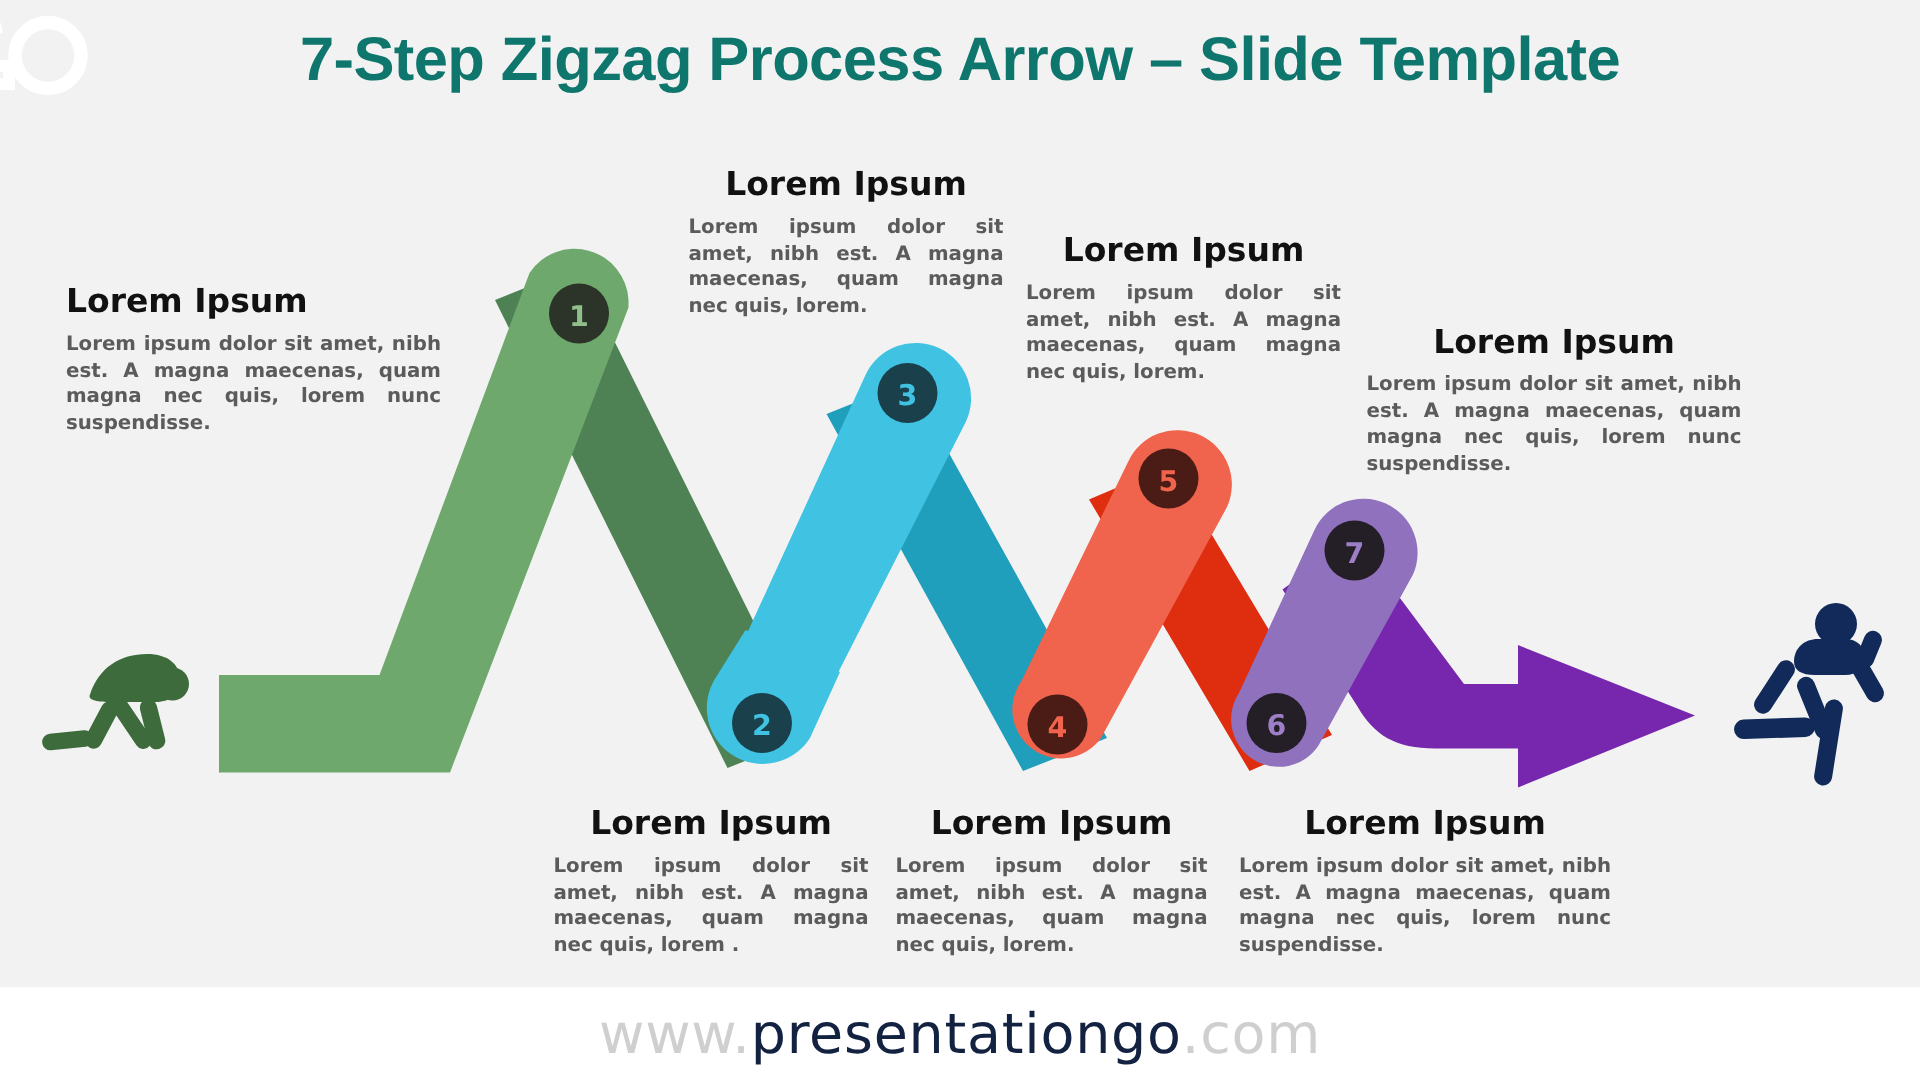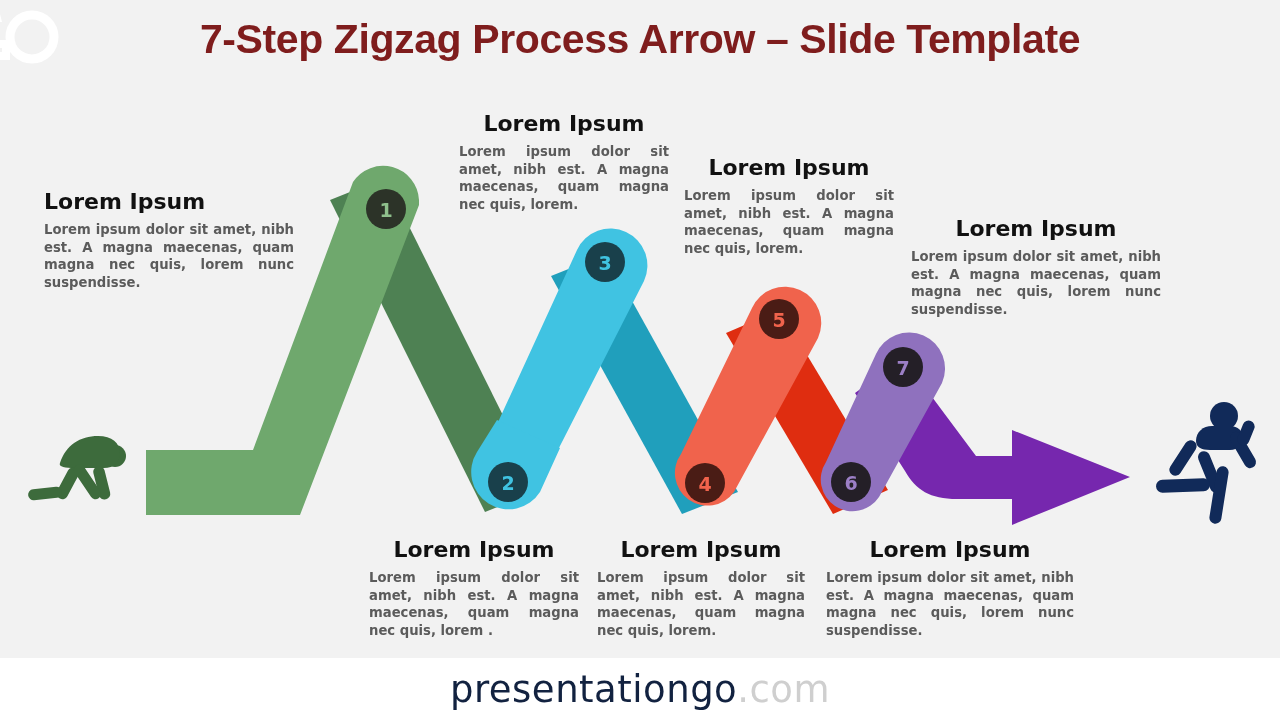--- a/index.html
+++ b/index.html
@@ -15,21 +15,21 @@
   
   #logo-mark{
     position:absolute;left:-22px;top:6px;width:92px;height:62px;
     pointer-events:none;
   }
 
   
   #slide-title{
     position:absolute;left:0;top:16px;width:1280px;
     text-align:center;
-    font-size:41px;font-weight:bold;color:#7f1d1d;
+    font-size:41px;font-weight:bold;color:#0f766e;
     letter-spacing:-0.4px;
     font-family:"Liberation Sans","DejaVu Sans",sans-serif;
   }
 
   
   #zigzag-diagram{position:absolute;left:0;top:0;width:1280px;height:720px;}
 
   
   .callout{position:absolute;}
   .callout .c-title{
@@ -200,17 +200,18 @@
     <div class="c-body">Lorem ipsum dolor sit amet, nibh est. A magna maecenas, quam magna nec quis, lorem.</div>
   </div>
 
   <div class="callout ttl-center" id="callout-7">
     <div class="c-title">Lorem Ipsum</div>
     <div class="c-body">Lorem ipsum dolor sit amet, nibh est. A magna maecenas, quam magna nec quis, lorem nunc suspendisse.</div>
   </div>
 
   <div id="footer-bar"></div>
   <div id="footer-url">
+    <span class="u-www">www.</span>
       <span class="u-name">presentationgo</span>
       <span class="u-com">.com</span>
   </div>
 
 </div>
 
 </body></html>

